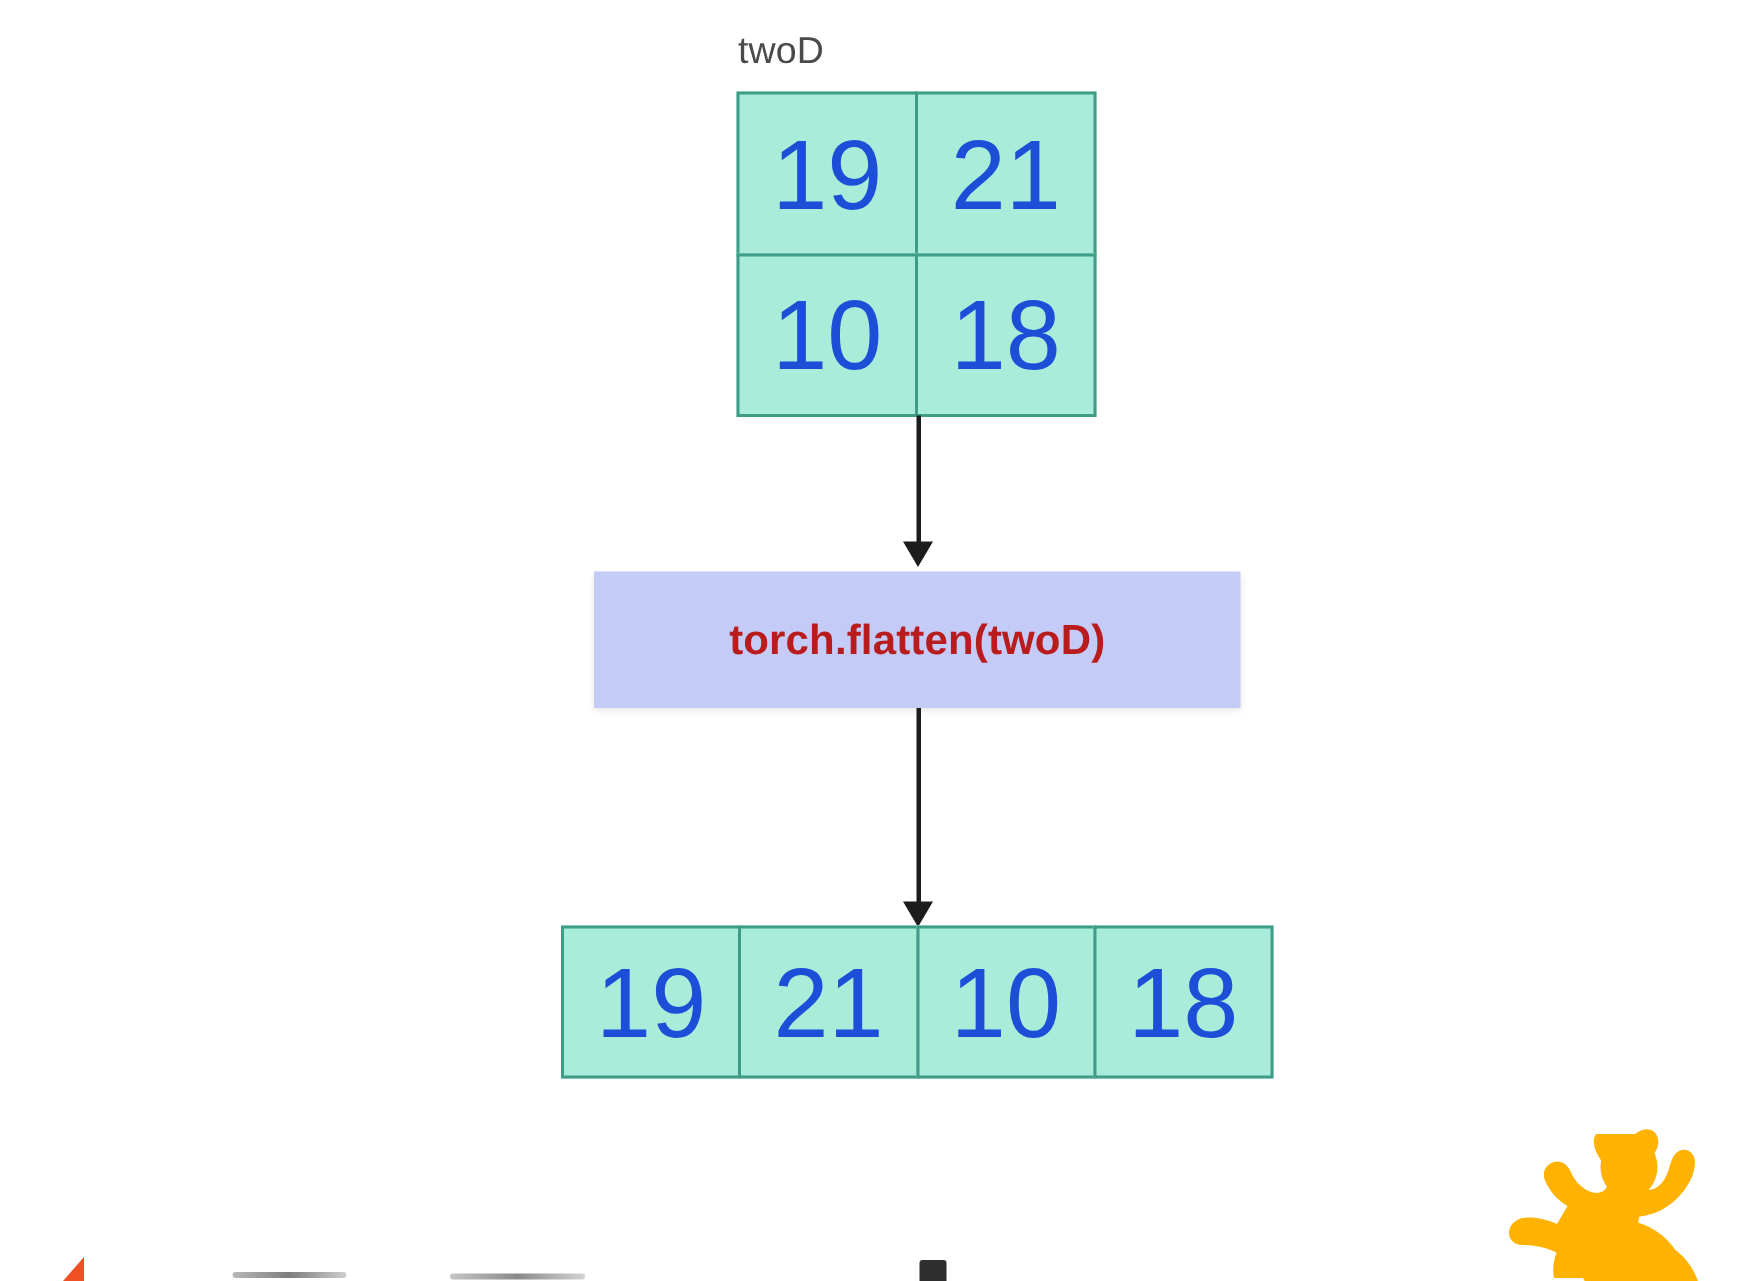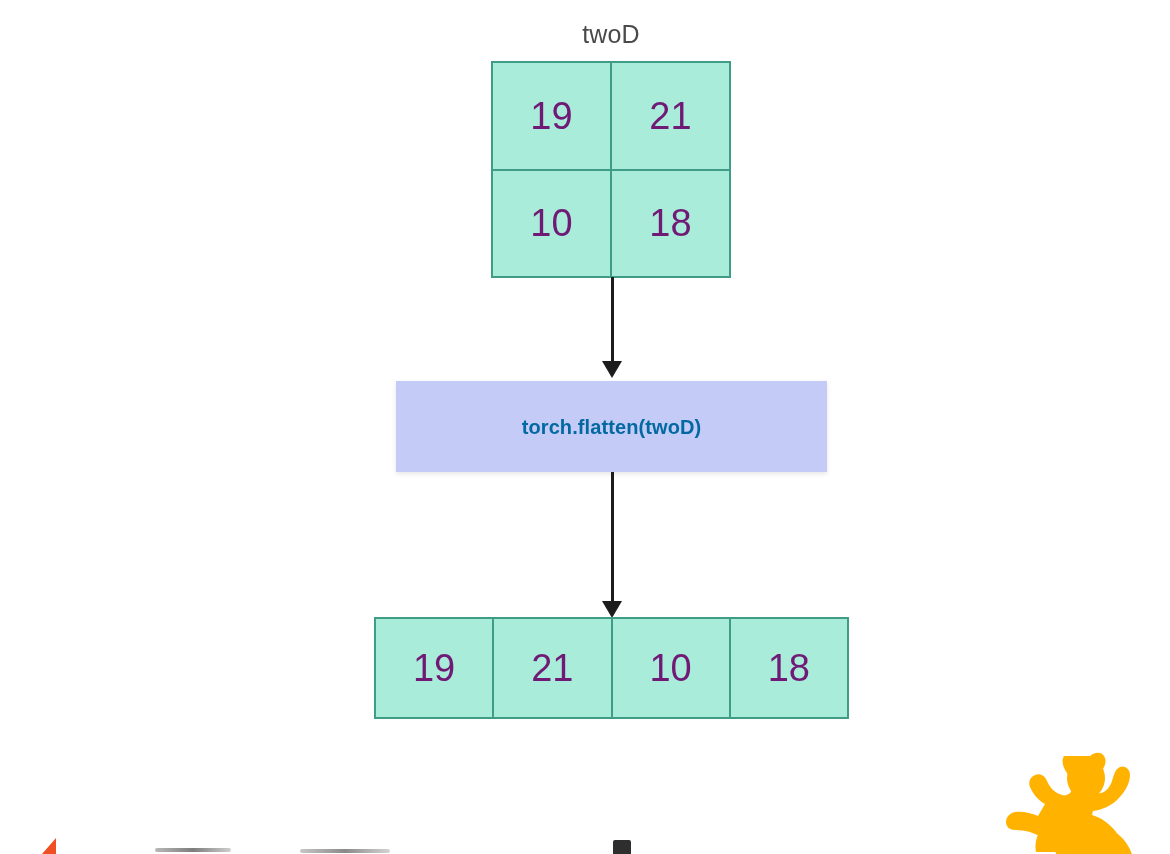--- a/index.html
+++ b/index.html
@@ -23,21 +23,21 @@
     width: 1170px;
     height: 854px;
   }
 
   
   .top-label {
     position: absolute;
     left: 492px;
     top: 22px;
     width: 238px;
-    text-align: center;
+    text-align: left;
     font-size: 25px;
     color: #4a4a4a;
     letter-spacing: 0.1px;
     line-height: 1;
   }
 
   
   .matrix-2d {
     position: absolute;
     left: 492px;
@@ -49,22 +49,22 @@
     grid-template-rows: 1fr 1fr;
     box-sizing: border-box;
   }
   .cell {
     box-sizing: border-box;
     background: #a8ecd9;
     border: 2px solid #3f9c87;
     display: flex;
     align-items: center;
     justify-content: center;
-    font-size: 38px;
-    color: #701a75;
+    font-size: 66px;
+    color: #1d4ed8;
     font-weight: 400;
     line-height: 1;
     margin: -1px;
   }
 
   
   .arrow {
     position: absolute;
   }
   .arrow .shaft {
@@ -99,22 +99,22 @@
     top: 381px;
     width: 431px;
     height: 91px;
     background: #c5cbf7;
     display: flex;
     align-items: center;
     justify-content: center;
     box-shadow: 0 2px 5px rgba(0,0,0,0.10);
   }
   .op-box-label {
-    font-size: 20px;
-    color: #0369a1;
+    font-size: 28px;
+    color: #b91c1c;
     font-weight: 600;
     line-height: 1;
     letter-spacing: 0.1px;
   }
 
   
   .tensor-1d {
     position: absolute;
     left: 375px;
     top: 618px;

